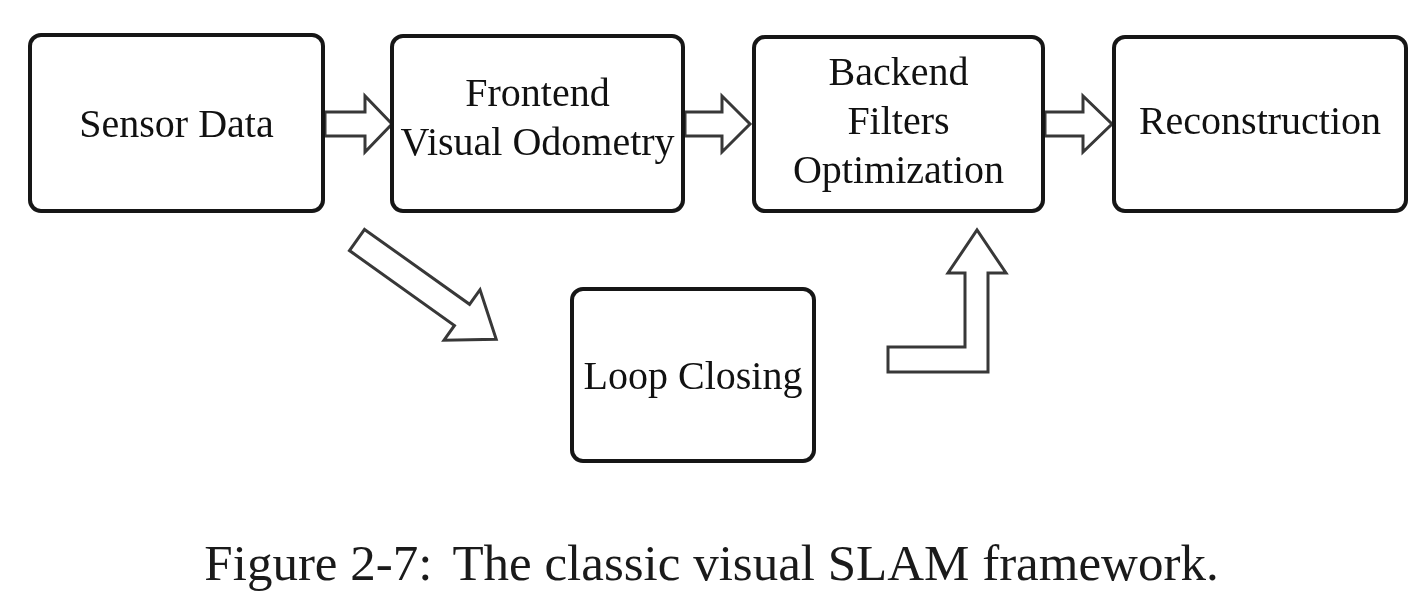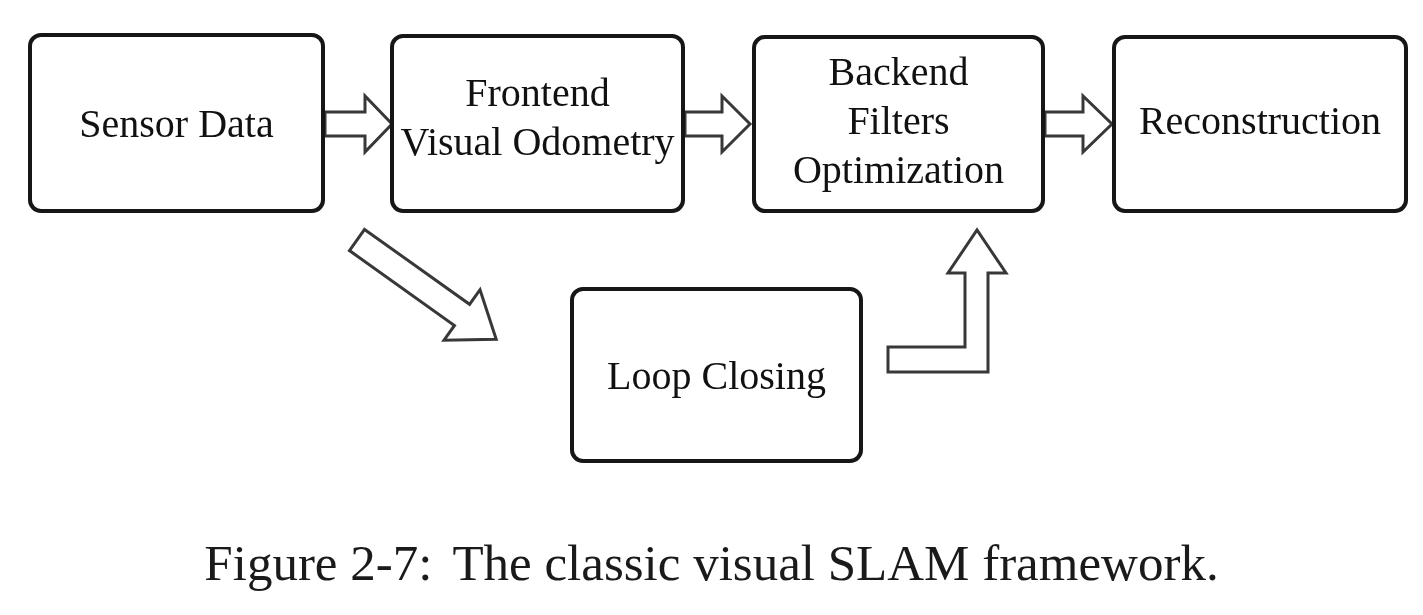--- a/index.html
+++ b/index.html
@@ -16,21 +16,21 @@
     position:absolute;box-sizing:border-box;
     background:#ffffff;border:4px solid #161616;border-radius:13px;
     display:flex;flex-direction:column;align-items:center;justify-content:center;
     text-align:center;color:#111111;
     font-size:40px;line-height:49px;white-space:nowrap;
   }
   .n1{left:28px;top:33px;width:297px;height:180px;}
   .n2{left:390px;top:34px;width:295px;height:179px;padding-bottom:14px;}
   .n3{left:752px;top:35px;width:293px;height:178px;padding-bottom:8px;}
   .n4{left:1112px;top:35px;width:296px;height:178px;padding-bottom:8px;align-items:center;}
-  .n5{left:570px;top:287px;width:293px;height:176px;text-align:right;}
+  .n5{left:570px;top:287px;width:246px;height:176px;text-align:right;}
   .caption{
     position:absolute;left:0;top:532px;width:1423px;
     text-align:center;font-size:51px;line-height:62px;
     color:#1a1a1a;white-space:nowrap;
   }
   .caption .cap-text{margin-left:20px;}
 </style>
 </head>
 <body>
 

